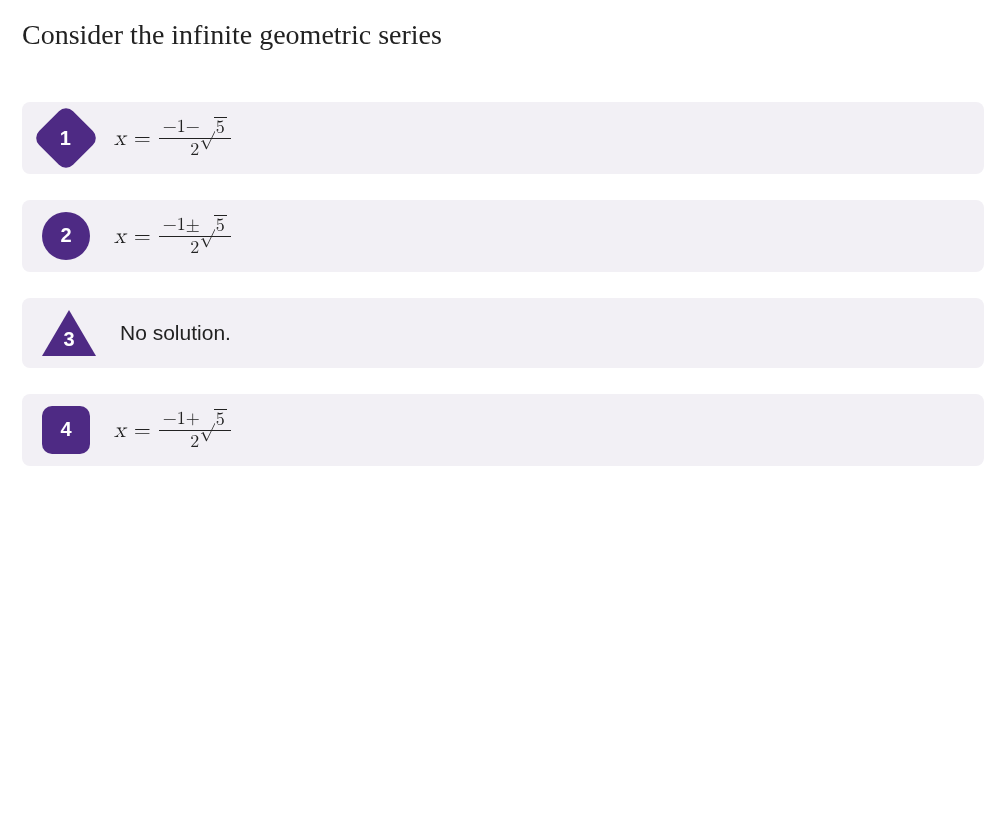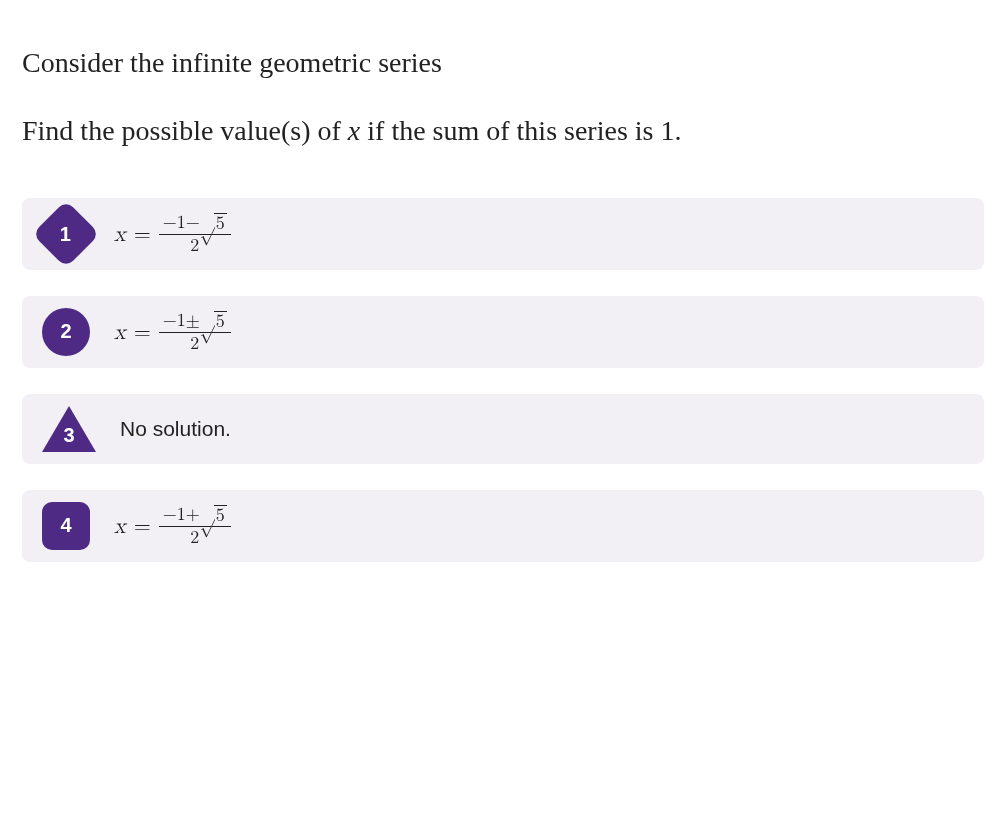--- a/index.html
+++ b/index.html
@@ -9,21 +9,21 @@
   }
   * { box-sizing: border-box; }
   html, body {
     margin: 0; padding: 0;
     width: 1006px; height: 817px;
     font-family: Georgia, 'Times New Roman', serif;
     color: var(--text);
     background: #fff;
   }
   .page {
-    padding: 44px 22px 20px 22px;
+    padding: 16px 22px 20px 22px;
   }
   .prompt {
     font-size: 28px;
     line-height: 1.35;
     margin: 0 0 30px 0;
   }
   .equation {
     font-family: 'Latin Modern Math', 'Cambria Math', 'STIX Two Math', Georgia, serif;
     font-size: 30px;
     font-style: italic;
@@ -134,23 +134,20 @@
   }
 </style>
 </head>
 <body>
 
 <div class="page">
 
   <p class="prompt">Consider the infinite geometric series</p>
 
 
-  <p class="prompt">
-    <span>Find the possible value(s) of </span><span class="var-x">x</span><span> if the sum of this series is 1.</span>
-  </p>
 
   <div class="options">
 
     <div class="option">
       <div class="marker diamond">
         <span>1</span>
       </div>
       <div class="ans">
         <span class="xeq">x</span>
         <span class="eq">=</span>

